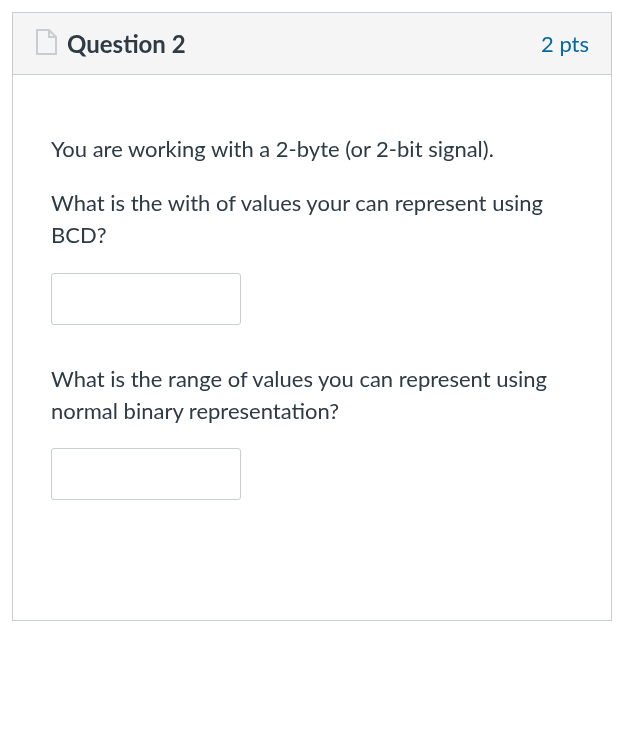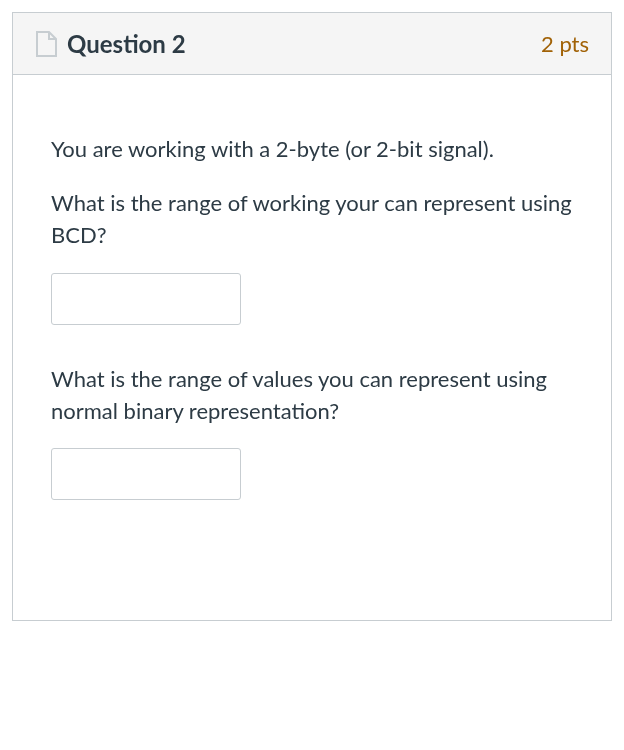--- a/index.html
+++ b/index.html
@@ -21,36 +21,36 @@
     .question-header {
       background: #f5f5f5;
       border-bottom: 1px solid #c7cdd1;
       padding: 16px 22px;
       display: flex;
       align-items: center;
       justify-content: space-between;
     }
     .header-left {
       display: flex;
-      align-items: center;
+      align-items: flex-start;
       gap: 10px;
     }
     .page-icon {
       width: 22px;
       height: 26px;
       flex-shrink: 0;
     }
     .question-title {
       font-size: 24px;
       font-weight: 700;
       color: #2d3b45;
     }
     .points {
       font-size: 22px;
-      color: #a16207;
+      color: #0369a1;
       font-weight: 400;
     }
     .question-body {
       padding: 58px 38px 40px 38px;
     }
     .body-text {
       font-size: 22px;
       color: #2d3b45;
       line-height: 1.45;
       margin-bottom: 22px;
@@ -79,18 +79,18 @@
       <svg class="page-icon" viewBox="0 0 22 26" fill="none">
         <path d="M2 1 H14 L21 8 V25 H2 Z" stroke="#c7cdd1" stroke-width="2" fill="none" stroke-linejoin="miter"></path>
         <path d="M14 1 V8 H21" stroke="#c7cdd1" stroke-width="2" fill="none" stroke-linejoin="miter"></path>
       </svg>
       <span class="question-title">Question 2</span>
     </div>
     <span class="points">2 pts</span>
   </div>
   <div class="question-body">
     <p class="body-text">You are working with a 2-byte (or 2-bit signal).</p>
-    <p class="body-text">What is the range of working your can represent using BCD?</p>
+    <p class="body-text">What is the with of values your can represent using BCD?</p>
     <input type="text" class="answer-input" value="" style="">
     <p class="body-text">What is the range of values you can represent using normal binary representation?</p>
     <input type="text" class="answer-input" value="" style="">
   </div>
 </div>
 
 </body></html>

